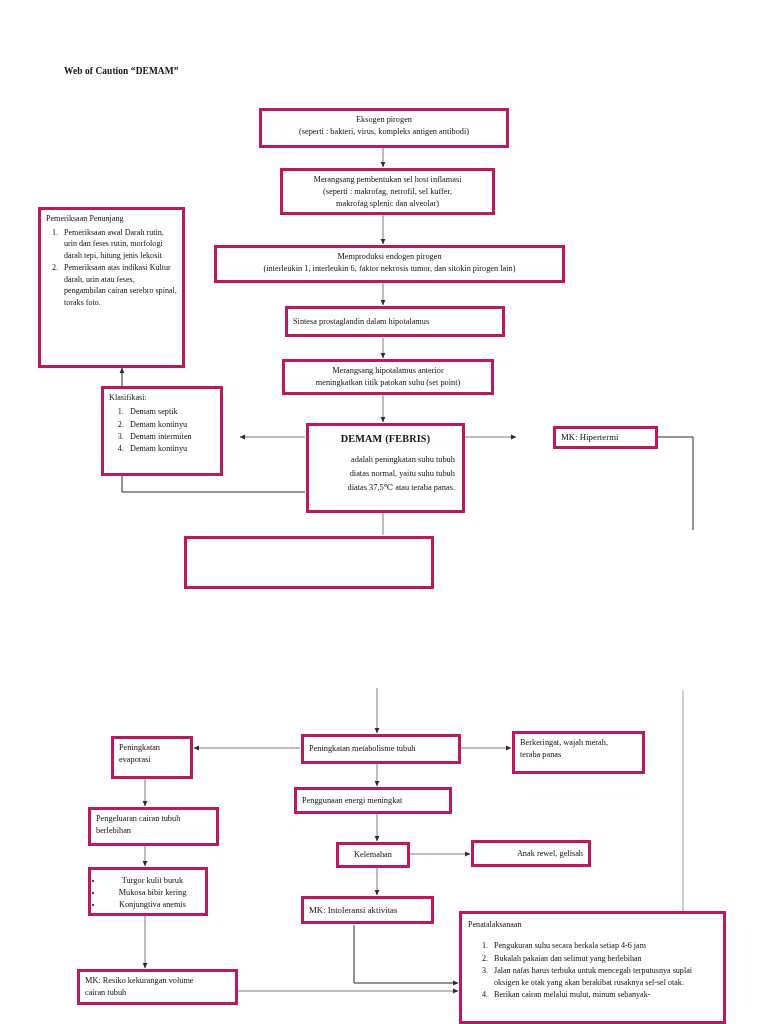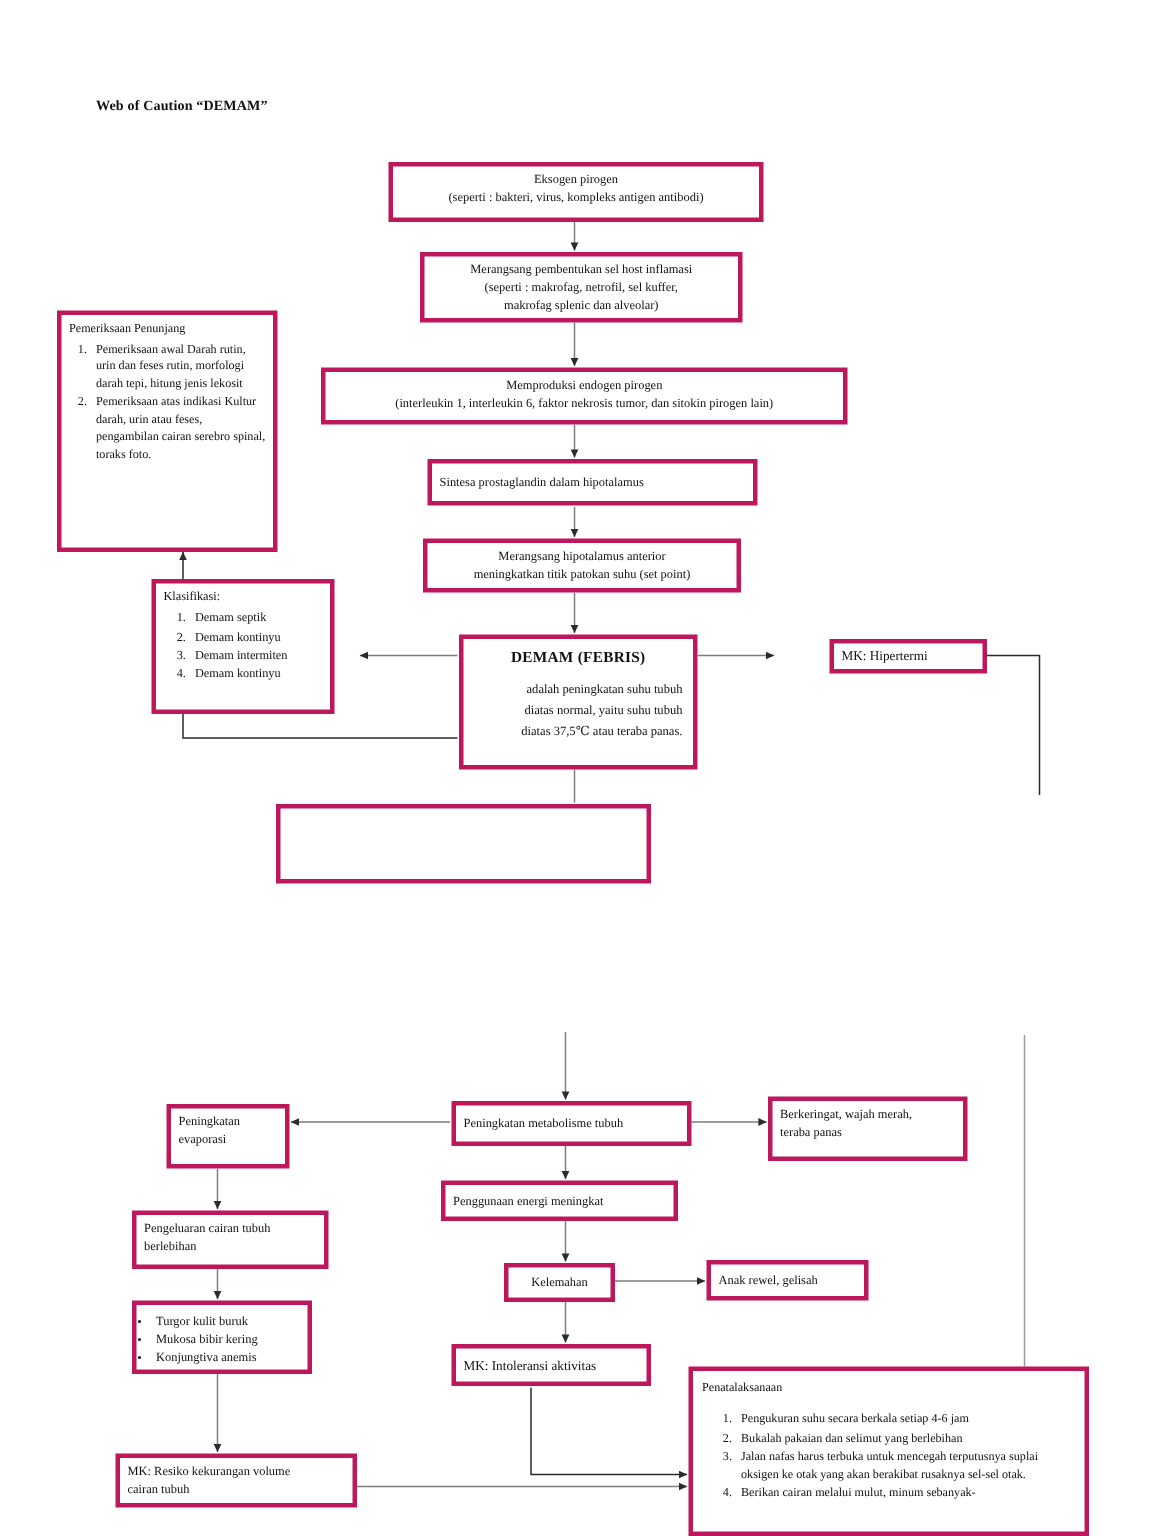--- a/index.html
+++ b/index.html
@@ -57,21 +57,21 @@
     margin: 2px 0 0 0;
     padding-left: 15px;
     list-style-type: decimal;
   }
   ol.num > li { padding-left: 4px; margin-bottom: 0px; }
   ul.bul {
     margin: 1px 0 0 0;
     padding-left: 10px;
     list-style-type: disc;
   }
-  ul.bul > li { padding-left: 1px; }
+  ul.bul > li { padding-left: 1px; text-align: center; }
   .plainline { display: block; }
   .spacer-top { margin-top: 6px; }
   
   #wires {
     position: absolute;
     left: 0; top: 0;
     width: 768px; height: 1024px;
     z-index: 1;
     pointer-events: none;
   }
@@ -223,21 +223,21 @@
 
   <div class="box" style="left:88px; top:807px; width:131px; height:39px;">
     <span class="plainline">Pengeluaran cairan tubuh</span>
     <span class="plainline">berlebihan</span>
   </div>
 
   <div class="box" style="left:336px; top:842px; width:74px; height:26px; display:flex; align-items:center; justify-content:center;">
     <span class="plainline">Kelemahan</span>
   </div>
 
-  <div class="box" style="left:471px; top:840px; width:108px; height:27px; display:flex; align-items:center;">
+  <div class="box" style="left:471px; top:840px; width:120px; height:27px; display:flex; align-items:center;justify-content:flex-end;">
     <span class="plainline">Anak rewel, gelisah</span>
   </div>
 
   <div class="box" style="left:88px; top:867px; width:120px; height:49px; padding:4px 4px 4px 2px;">
     <ul class="bul">
       <li>Turgor kulit buruk</li>
       <li>Mukosa bibir kering</li>
       <li>Konjungtiva anemis</li>
     </ul>
   </div>

